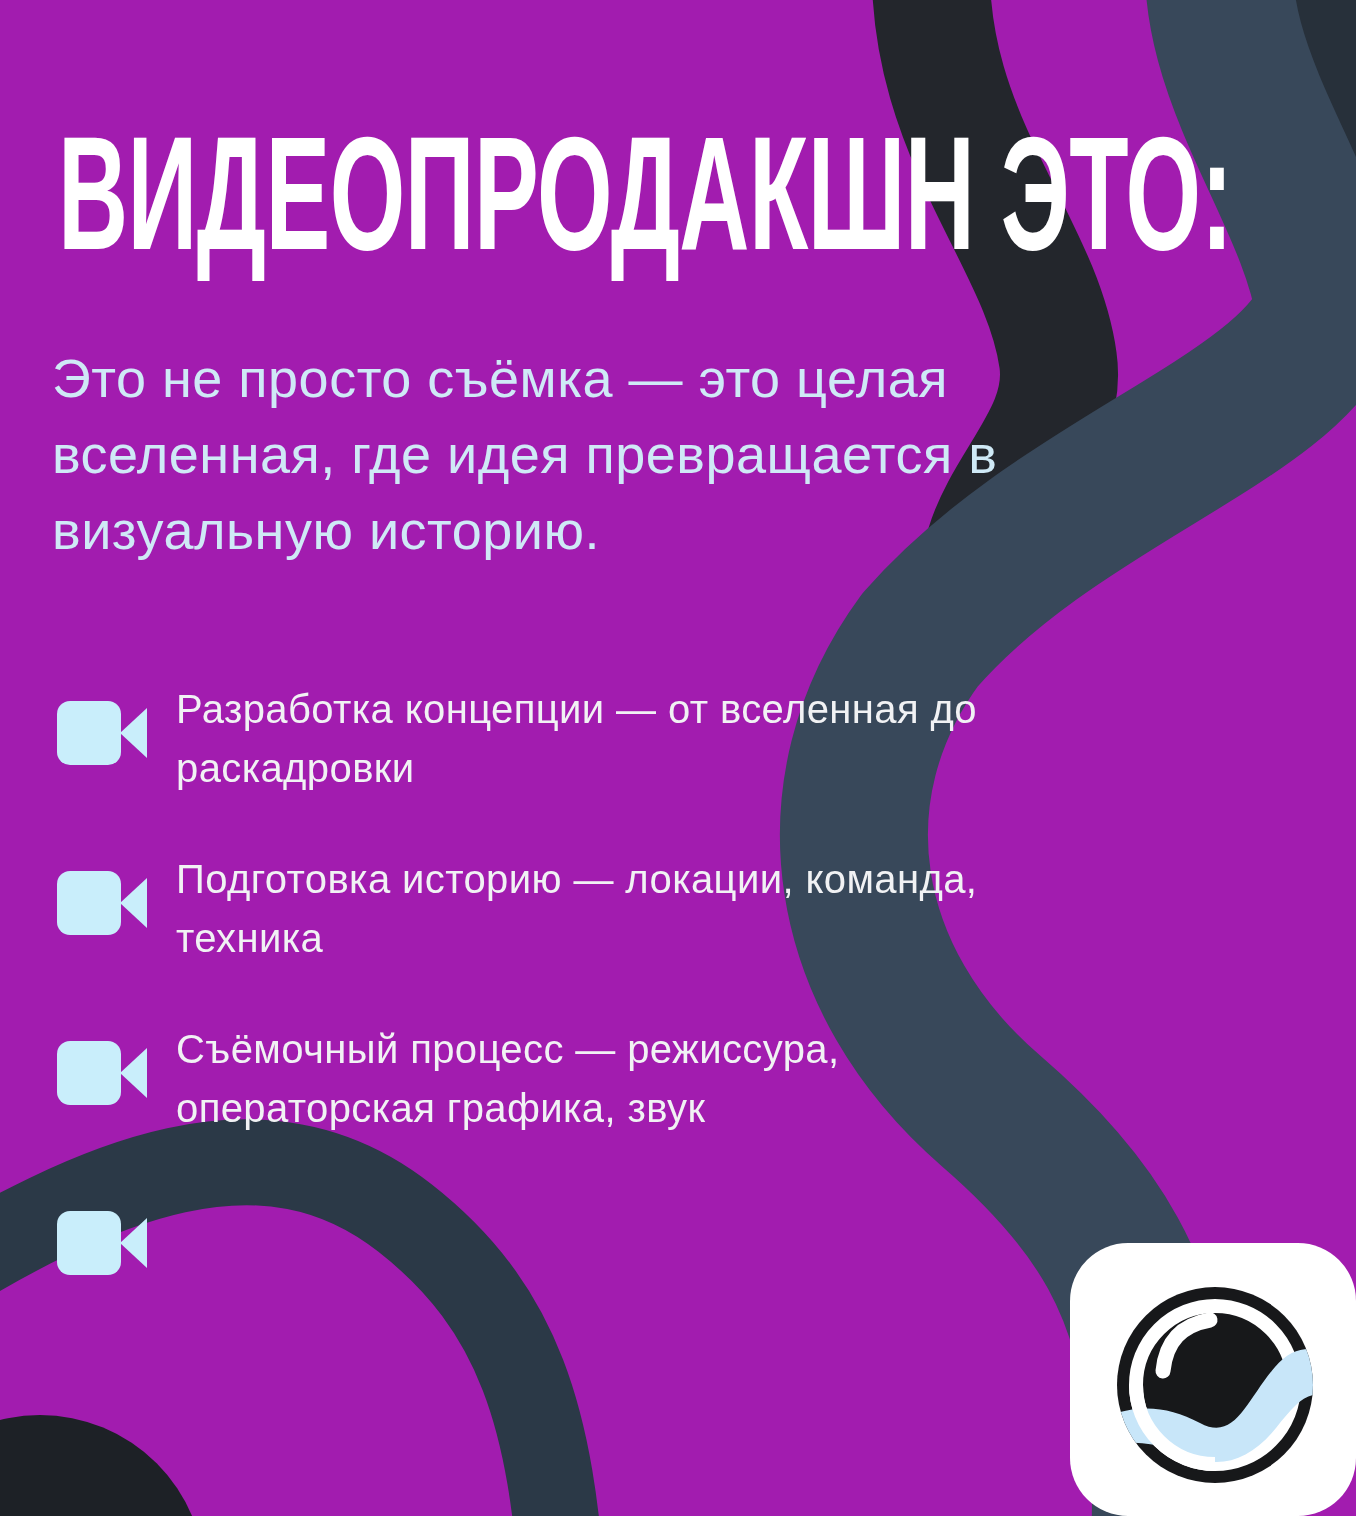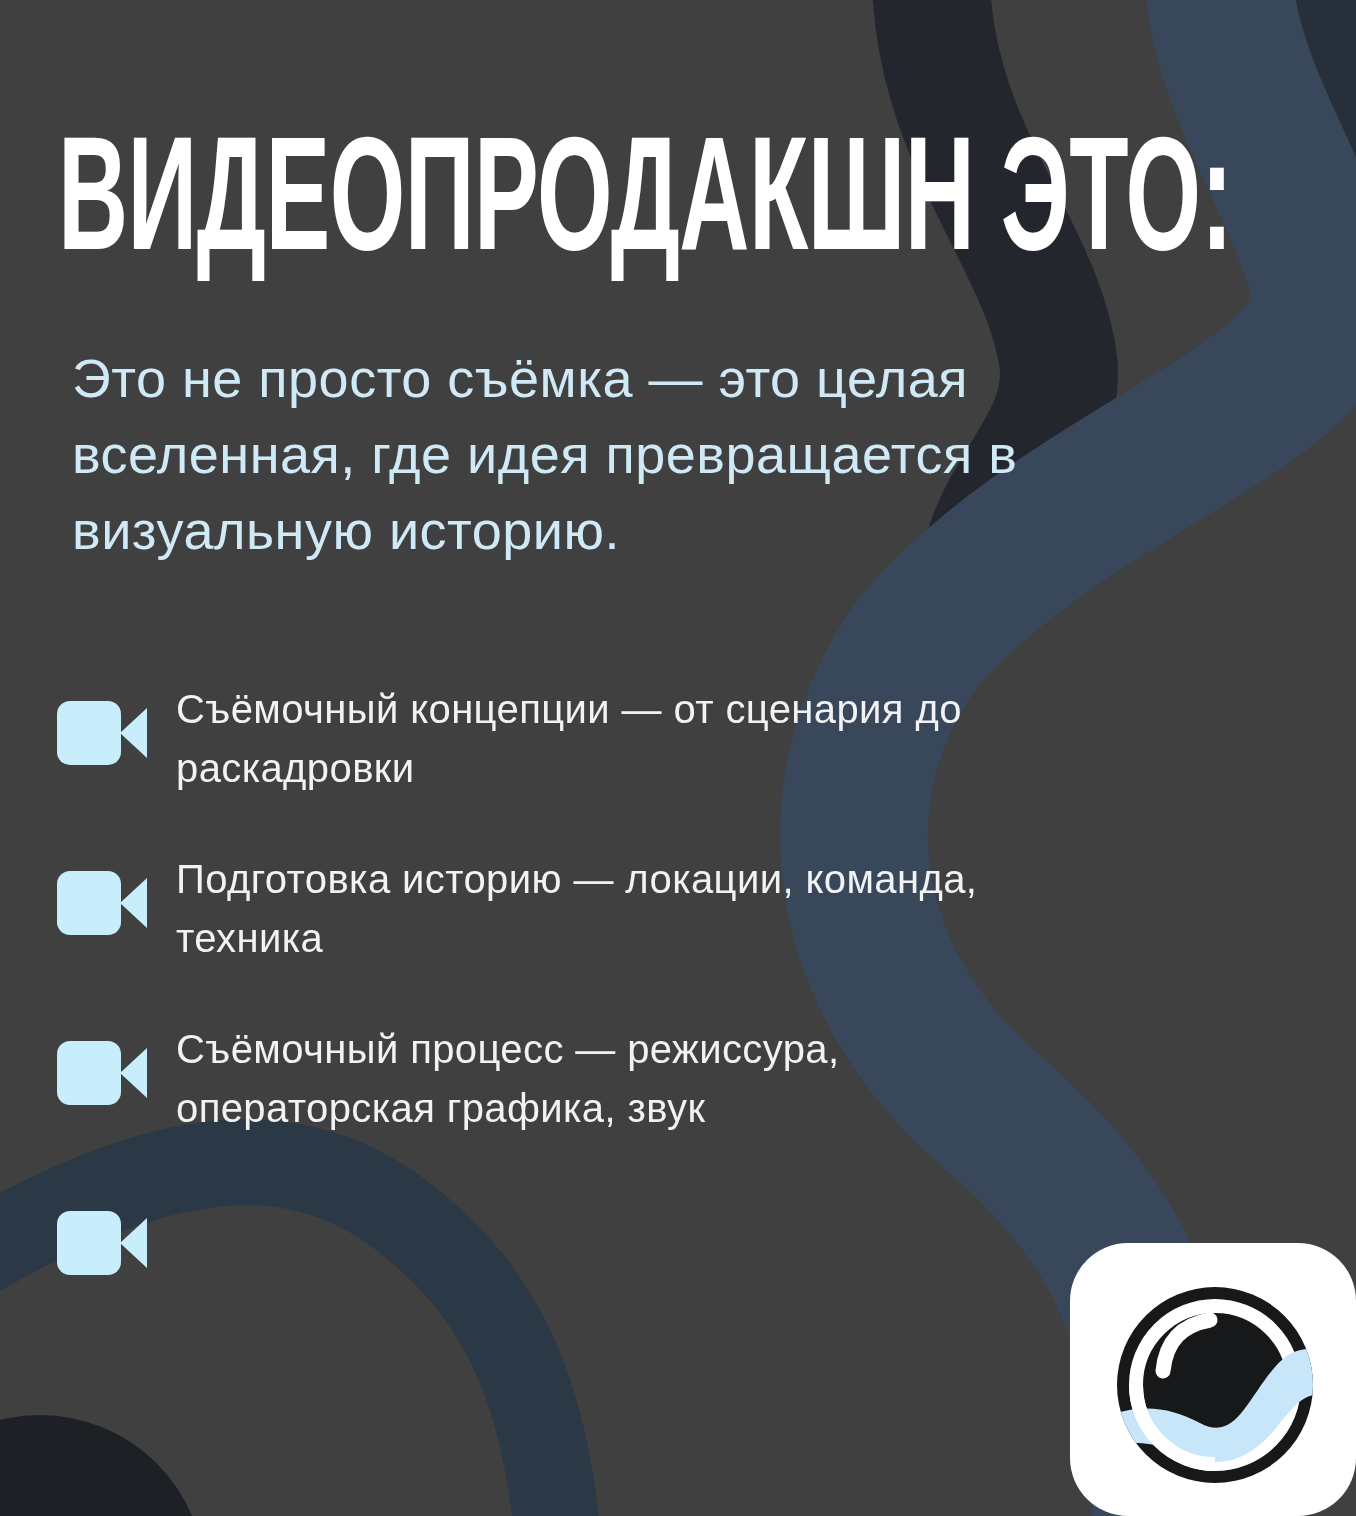--- a/index.html
+++ b/index.html
@@ -1,38 +1,38 @@
 <!DOCTYPE html>
 <html><head>
 <meta charset="utf-8">
 <style>
   html,body{margin:0;padding:0;background:#000;}
   .canvas{
     position:relative;
     width:1356px;height:1516px;
-    background:#404040;
+    background:#a21caf;
     overflow:hidden;
     font-family:"Liberation Sans", sans-serif;
   }
   .bg-decor{position:absolute;left:0;top:0;width:1356px;height:1516px;}
   .content{position:absolute;left:0;top:0;width:1356px;height:1516px;}
   .title{
     margin:112px 0 0 58px;
     font-size:162px;
     line-height:1;
     font-weight:700;
     color:#ffffff;
     letter-spacing:-1px;
     white-space:nowrap;
     display:inline-block;
     transform:scaleX(0.60);
     transform-origin:0 0;
   }
   .subtitle{
-    margin:66px 0 0 72px;
+    margin:66px 0 0 52px;
     width:1150px;
     font-size:54px;
     line-height:76px;
     letter-spacing:0.5px;
     color:#cfe9f6;
     white-space:pre-line;
     font-weight:400;
   }
   .feature-list{
     list-style:none;
@@ -91,21 +91,21 @@
 
     <ul class="feature-list">
 
       <li class="feature-item">
         <span class="cam-icon">
           <svg width="92" height="66" viewBox="0 0 92 66">
               <rect x="0" y="1" width="64" height="64" rx="13" fill="#c9eefb"></rect>
               <path d="M90 8 L90 58 L63 33 Z" fill="#c9eefb"></path>
             </svg>
         </span>
-        <span class="feature-text">Съёмочный концепции — от сценария до
+        <span class="feature-text">Разработка концепции — от вселенная до
 раскадровки</span>
       </li>
 
       <li class="feature-item">
         <span class="cam-icon">
           <svg width="92" height="66" viewBox="0 0 92 66">
               <rect x="0" y="1" width="64" height="64" rx="13" fill="#c9eefb"></rect>
               <path d="M90 8 L90 58 L63 33 Z" fill="#c9eefb"></path>
             </svg>
         </span>

